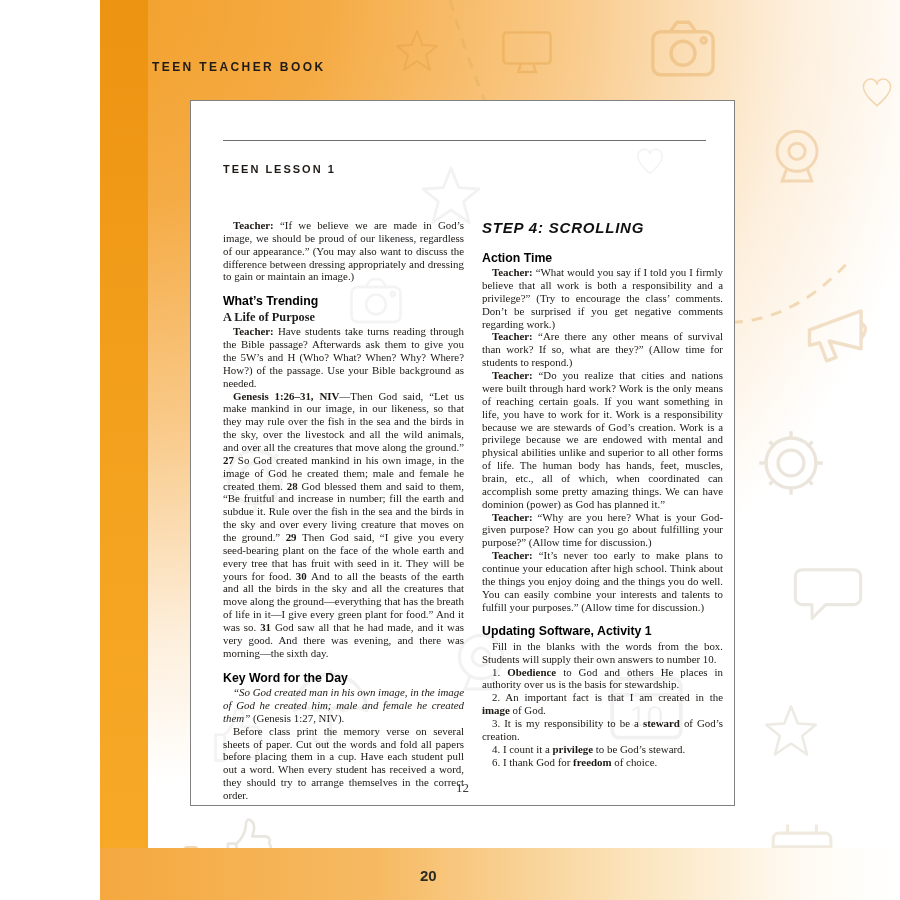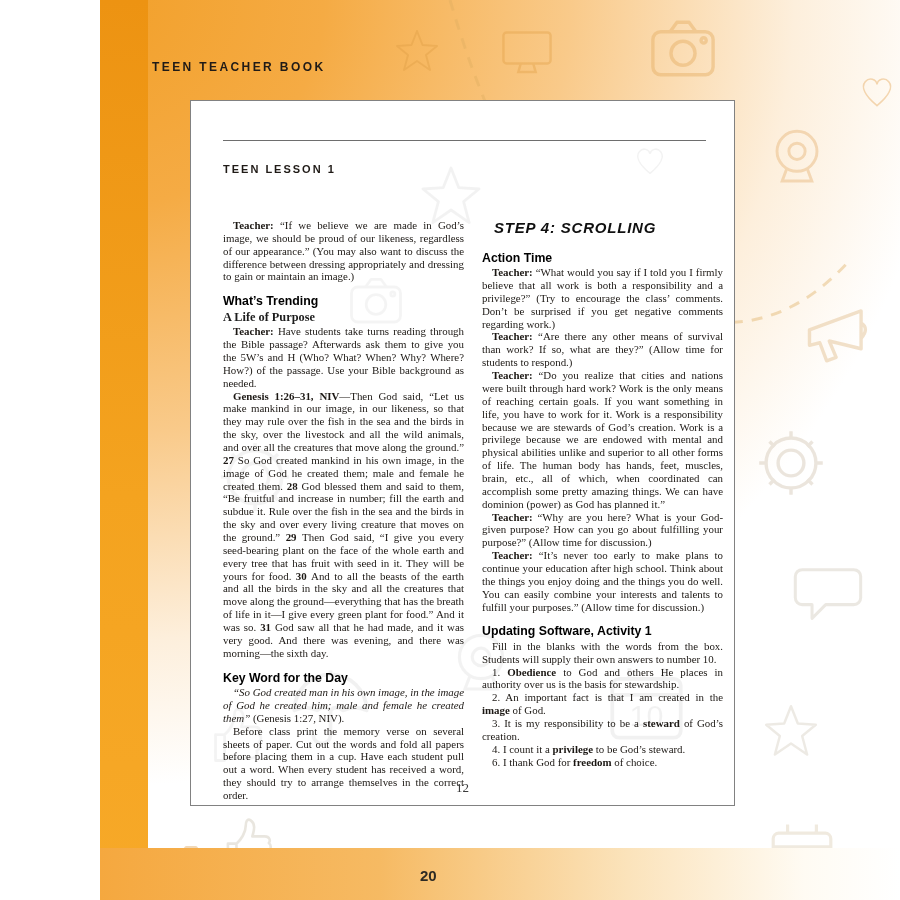--- a/index.html
+++ b/index.html
@@ -52,21 +52,21 @@
   }
   .col{
     flex:1;min-width:0;
     font-size:10.9px;line-height:1.18;color:#1B1713;text-align:justify;
   }
   .blk{margin:0;}
   .blk.para{text-indent:10px;}
   .blk.step{
     font-family:"Liberation Sans", sans-serif;font-weight:700;font-style:italic;
     font-size:15px;letter-spacing:0.8px;color:#101010;
-    text-align:left;margin:1px 0 14px 12px;
+    text-align:left;margin:1px 0 14px 0;
   }
   .blk.heading{
     font-family:"Liberation Sans", sans-serif;font-weight:700;
     font-size:12.3px;color:#000000;text-align:left;margin:11px 0 1px 0;
   }
   .blk.subheading{
     font-family:Liberation Serif, serif;font-weight:700;
     font-size:12.3px;color:#1d1d1d;text-align:left;margin:0 0 1px 0;
   }
   .col > .blk:first-child{margin-top:0;}

